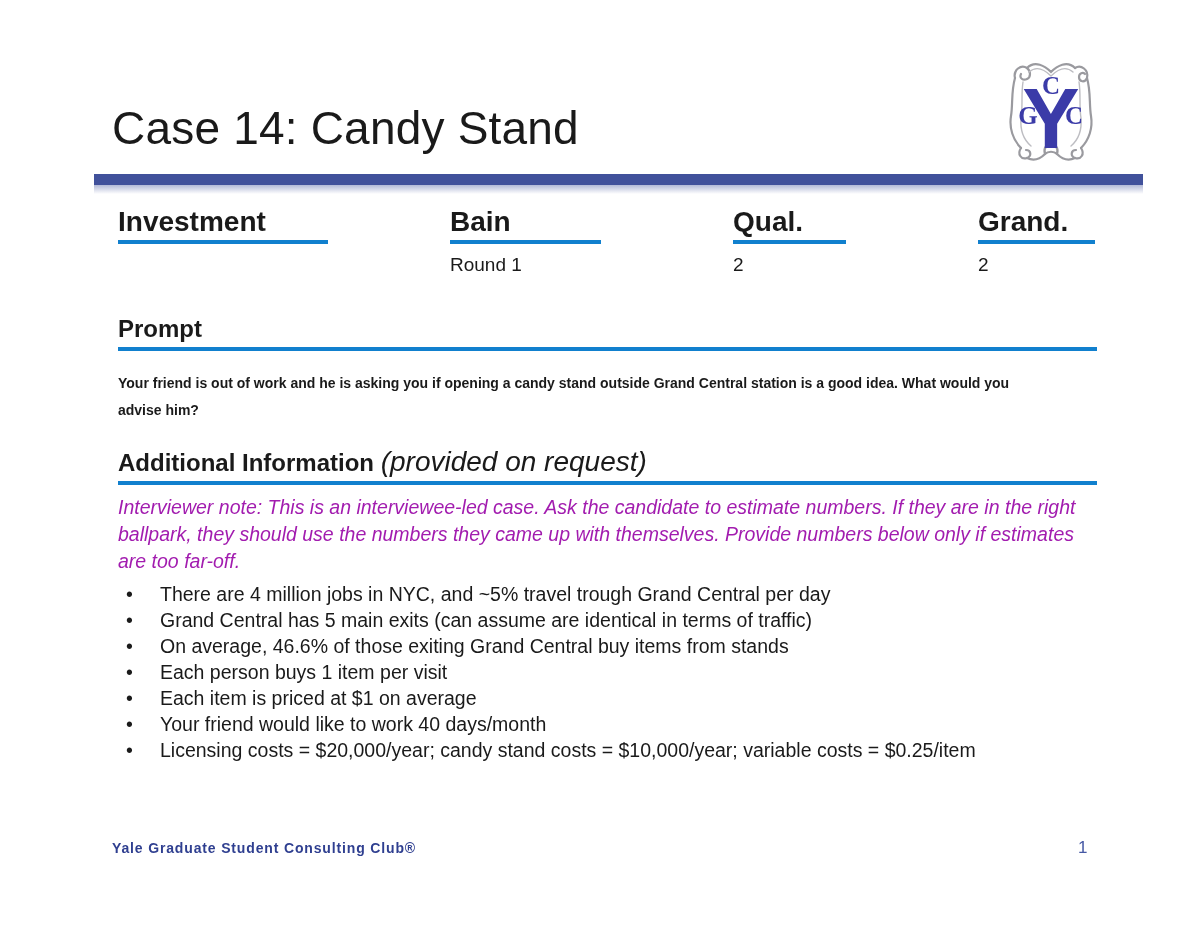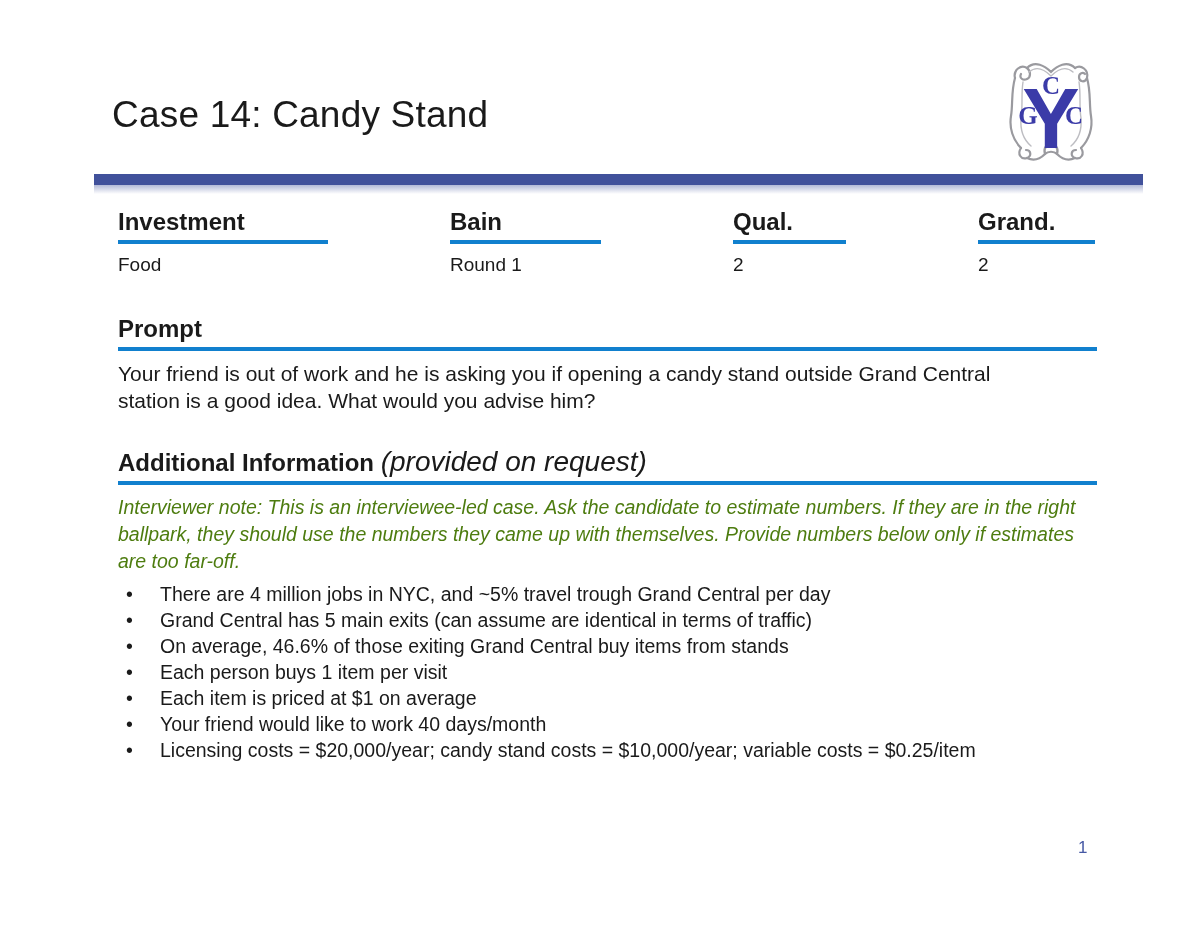--- a/index.html
+++ b/index.html
@@ -17,22 +17,22 @@
     width: 1200px;
     height: 927px;
     background: #ffffff;
     overflow: hidden;
   }
 
   
   .slide-title {
     position: absolute;
     left: 112px;
-    top: 96px;
-    font-size: 37px;
+    top: 104px;
+    font-size: 46px;
     font-weight: 300;
     color: #1a1a1a;
     letter-spacing: 0.2px;
     line-height: 1.05;
     white-space: nowrap;
   }
 
   
   .logo {
     position: absolute;
@@ -67,21 +67,21 @@
     left: 0;
     top: 208px;
     width: 1200px;
     height: 72px;
   }
   .meta-col {
     position: absolute;
     top: 0;
   }
   .meta-head {
-    font-size: 24px;
+    font-size: 28px;
     font-weight: bold;
     color: #1a1a1a;
     line-height: 28px;
     white-space: nowrap;
   }
   .meta-underline {
     height: 4px;
     background: #1180ce;
     margin-top: 4px;
   }
@@ -112,32 +112,33 @@
     font-size: 28px;
   }
   .section-rule {
     height: 4px;
     background: #1180ce;
     margin-top: 3px;
   }
 
   
   .prompt-body {
-    font-size: 21px;
+    font-size: 14px;
     color: #1a1a1a;
     line-height: 27px;
-    margin-top: 9px;
+    margin-top: 19px;
     width: 930px;
+    font-weight: bold;
   }
 
   
   .note {
     font-size: 19.5px;
     font-style: italic;
-    color: #4d7c0f;
+    color: #a21caf;
     line-height: 27px;
     margin-top: 9px;
     width: 960px;
   }
 
   
   .bullets {
     list-style: none;
     margin: 6px 0 0 0;
     padding: 0;
@@ -213,21 +214,20 @@
   </div>
 
   <div class="title-rule"></div>
   <div class="title-rule-shadow"></div>
 
   <div class="meta">
 
     <div class="meta-col" style="left:118px; width:210px;">
       <div class="meta-head">Investment</div>
       <div class="meta-underline"></div>
-      <div class="meta-value">Food</div>
     </div>
 
     <div class="meta-col" style="left:450px; width:151px;">
       <div class="meta-head">Bain</div>
       <div class="meta-underline"></div>
       <div class="meta-value">Round 1</div>
     </div>
 
     <div class="meta-col" style="left:733px; width:113px;">
       <div class="meta-head">Qual.</div>
@@ -283,15 +283,16 @@
         <span class="dot">•</span>
         <span>Your friend would like to work 40 days/month</span>
       </li>
       <li>
         <span class="dot">•</span>
         <span>Licensing costs = $20,000/year; candy stand costs = $10,000/year; variable costs = $0.25/item</span>
       </li>
     </ul>
   </div>
 
+  <div class="footer-text">Yale Graduate Student Consulting Club®</div>
   <div class="footer-page">1</div>
 
 </div>
 
 </body></html>

